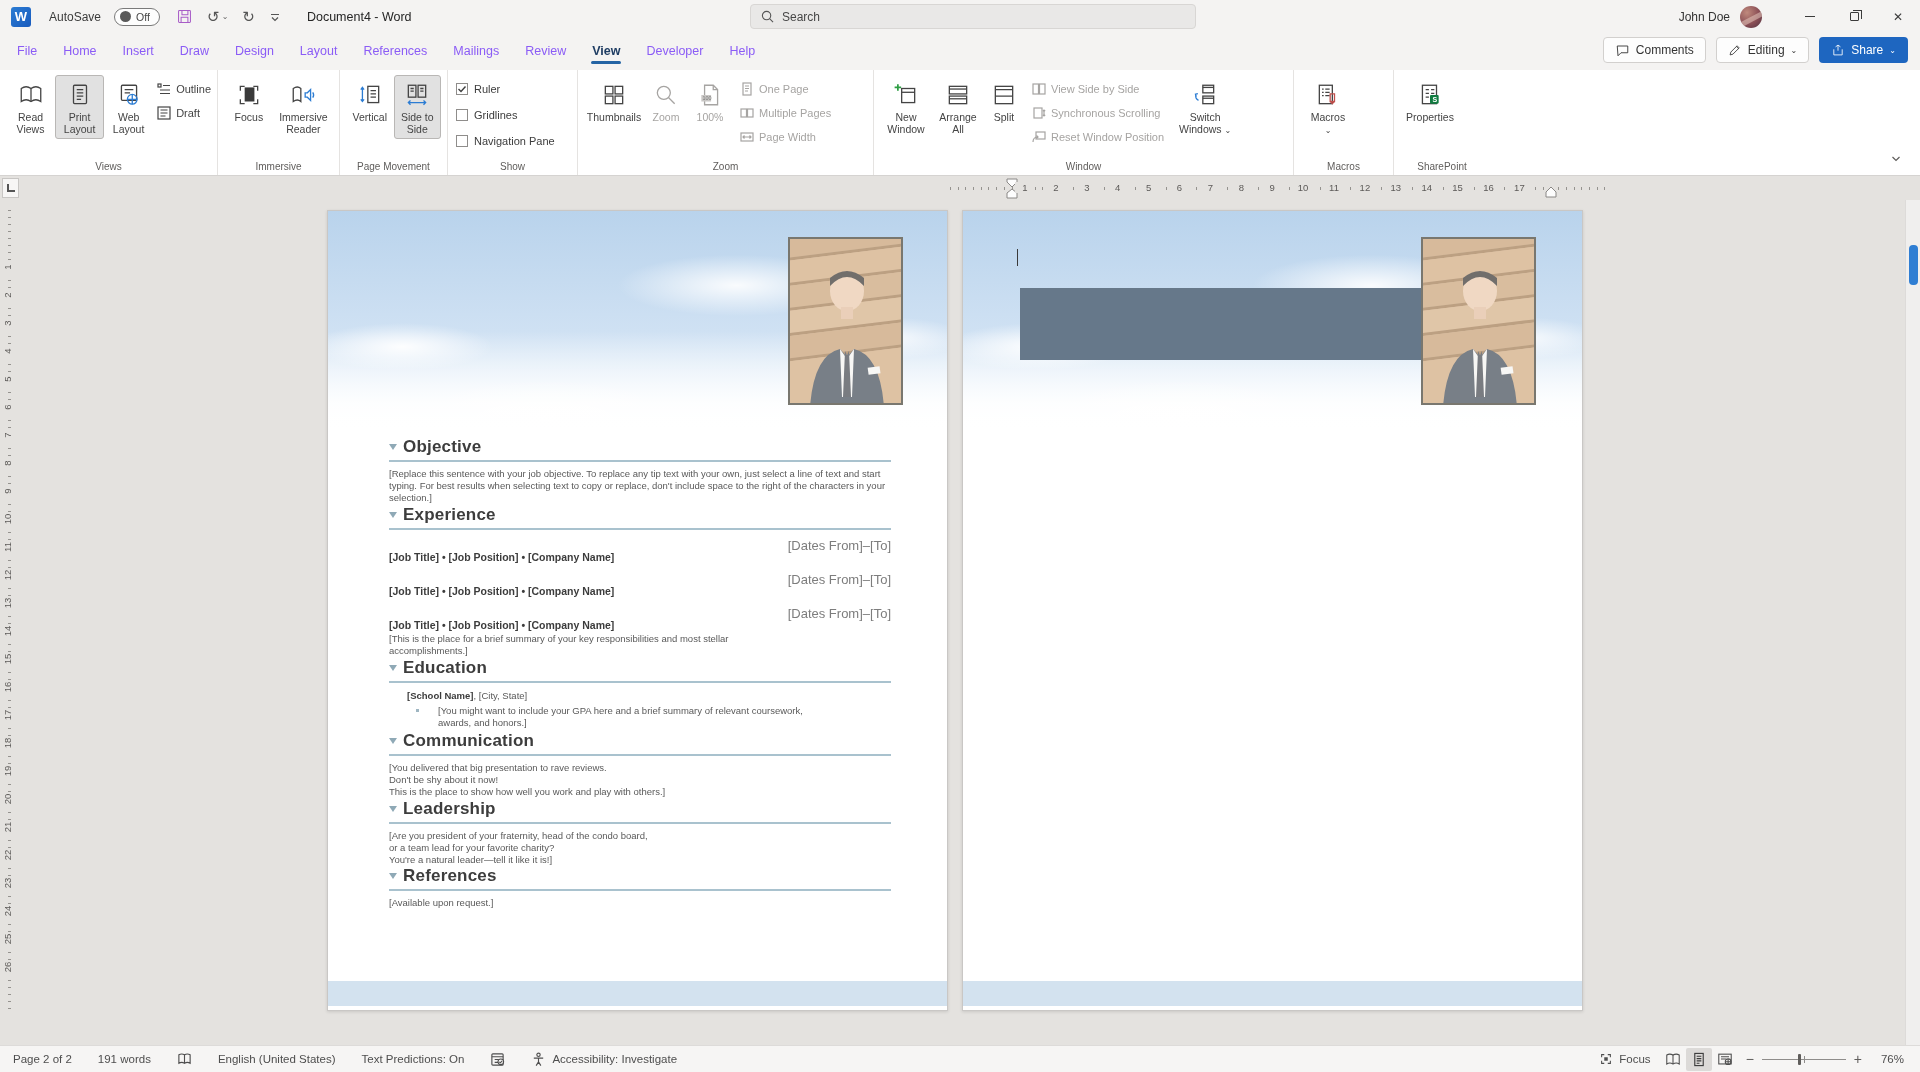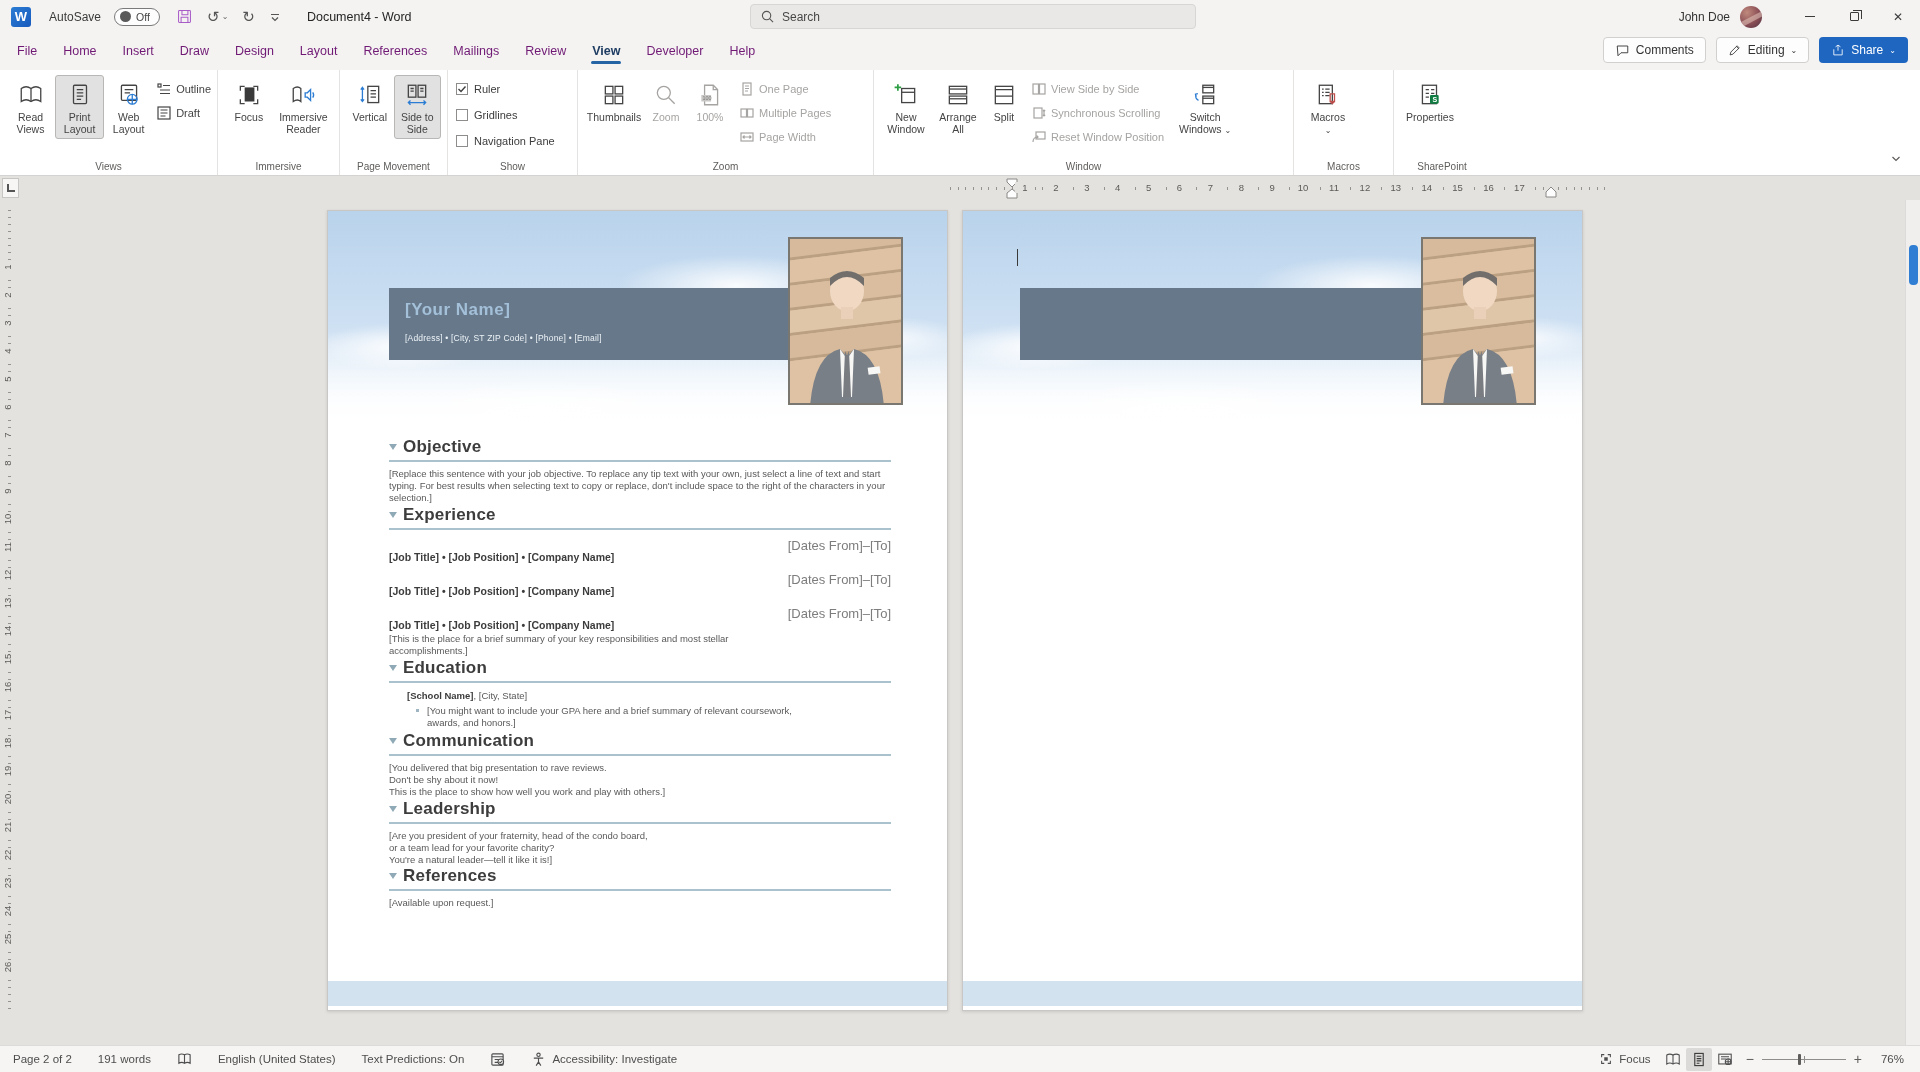--- a/index.html
+++ b/index.html
@@ -22,21 +22,21 @@
   .avatar { width:22px; height:22px; border-radius:50%; background:radial-gradient(circle at 32% 30%,#c08a7d,#8a4e55 55%,#4e3040); position:relative; overflow:hidden; margin-right:26px; }
   .avatar::after { content:""; position:absolute; left:-4px; top:10px; width:34px; height:5px; background:rgba(230,200,190,.55); transform:rotate(-28deg); }
   .winbtn { width:44px; height:33px; display:flex; align-items:center; justify-content:center; color:#3b3b3b; font-size:12px; }
   .min-glyph { width:10px; border-top:1px solid #3b3b3b; }
   .max-glyph { width:9px; height:9px; border:1px solid #3b3b3b; border-radius:1px; position:relative; }
   .max-glyph::after { content:""; position:absolute; left:2px; top:-3px; width:8px; height:8px; border-top:1px solid #3b3b3b; border-right:1px solid #3b3b3b; }
 
   
   .tabsrow { position:absolute; top:33px; left:0; right:0; height:37px; background:#f4f3f2; display:flex; align-items:center; }
   .tabs { display:flex; align-items:center; margin-left:4px; }
-  .tab { padding:8px 13px 9px; font-size:12.5px; color:#701a75; position:relative; cursor:pointer; }
+  .tab { padding:8px 13px 9px; font-size:12.5px; color:#8b5cf6; position:relative; cursor:pointer; }
   .tab.active { font-weight:bold; color:#1f3d63; }
   .tab.active::after { content:""; position:absolute; left:12px; right:12px; bottom:3px; height:3px; border-radius:2px; background:#2464a4; }
   .tr-actions { position:absolute; right:12px; top:4px; display:flex; align-items:center; gap:10px; }
   .pill-btn { display:flex; align-items:center; gap:6px; height:26px; padding:0 11px; border:1px solid #d2d0ce; border-radius:4px; background:#fdfdfd; font-size:12px; color:#333; cursor:pointer; }
   .share-btn { display:flex; align-items:center; gap:6px; height:26px; padding:0 12px; border-radius:4px; background:#1e66c0; color:#fff; font-size:12px; cursor:pointer; }
   .caret { font-size:8px; color:inherit; }
 
   
   .ribbon { position:absolute; top:70px; left:0; right:0; height:106px; background:#ffffff; border-bottom:1px solid #d5d3d1; display:flex; }
   .rgroup { position:relative; height:100%; border-right:1px solid #e5e3e1; display:flex; align-items:flex-start; padding:5px 6px 18px; }
@@ -95,21 +95,21 @@
   .sec { position:absolute; left:61px; width:502px; }
   .sec-head { display:flex; align-items:center; gap:6px; padding-bottom:3px; border-bottom:2px solid #a9c2ce; }
   .tri { width:0; height:0; border-left:4px solid transparent; border-right:4px solid transparent; border-top:6px solid #8fa9b6; }
   .sec-title { font-size:17px; font-weight:bold; color:#3d3d3d; letter-spacing:.2px; }
   .body-txt { font-size:9.5px; line-height:12px; color:#595959; margin-top:6px; }
   .xp-dates { font-size:13px; line-height:10px; color:#7d7d7d;text-align:right; }
   .xp-title { font-size:10.5px; line-height:13px; font-weight:bold; color:#3c3c3c; }
   .xp-entry { margin-top:11px; }
   .edu-school { font-size:9.5px; line-height:12px; color:#595959; margin:7px 0 0 18px; }
   .edu-school b { color:#3c3c3c; }
-  .edu-bullet { display:flex; gap:8px; margin:3px 0 0 27px; width:410px; }
+  .edu-bullet { display:flex; gap:19px; margin:3px 0 0 27px; width:410px; }
   .sq { width:3px; height:3px; background:#9fb6c2; margin-top:4px; flex:none; }
   .footerband { position:absolute; left:0; right:0; top:770px; height:25px; background:#d3e2ef; }
 
   
   .statusbar { position:absolute; left:0; right:0; bottom:0; height:27px; background:#f6f5f4; border-top:1px solid #dddbd9; display:flex; align-items:center; justify-content:space-between; font-size:11.5px; color:#4e4e4e; }
   .sb-left { display:flex; align-items:center; gap:0; }
   .sb-item { padding:0 13px; display:flex; align-items:center; gap:6px; height:27px; cursor:pointer; }
   .sb-right { display:flex; align-items:center; gap:0; margin-right:6px; }
   .sb-ico { width:26px; height:23px; display:flex; align-items:center; justify-content:center; cursor:pointer; border-radius:2px; }
   .sb-ico.sel { background:#dcdad8; }
@@ -522,24 +522,20 @@
         <span class="vnum" style="top: 610px;">21</span>
         <span class="vnum" style="top: 638px;">22</span>
         <span class="vnum" style="top: 666px;">23</span>
         <span class="vnum" style="top: 694px;">24</span>
         <span class="vnum" style="top: 722px;">25</span>
         <span class="vnum" style="top: 750px;">26</span>
       </div>
 
     <div class="page page1">
       <div class="sky"></div>
-      <div class="banner">
-        <div class="res-name">[Your Name]</div>
-        <div class="res-contact">[Address]  •  [City, ST ZIP Code]  •  [Phone]  •  [Email]</div>
-      </div>
       <div class="photo">
         <svg width="115" height="168" viewBox="0 0 115 168">
           <g transform="rotate(-7 57 84)">
             <rect x="-20" y="-10" width="160" height="22" fill="#c49a6c"></rect>
               <rect x="-20" y="12" width="160" height="3" fill="#9c7347"></rect>
             <rect x="-20" y="15" width="160" height="22" fill="#cfa578"></rect>
               <rect x="-20" y="37" width="160" height="3" fill="#9c7347"></rect>
             <rect x="-20" y="40" width="160" height="22" fill="#c79e70"></rect>
               <rect x="-20" y="62" width="160" height="3" fill="#9c7347"></rect>
             <rect x="-20" y="65" width="160" height="22" fill="#d2ab7f"></rect>

